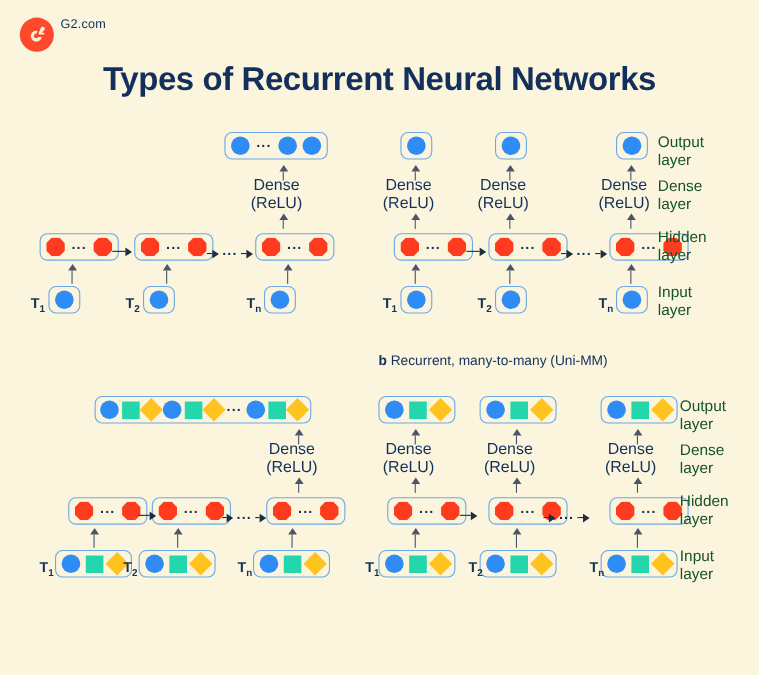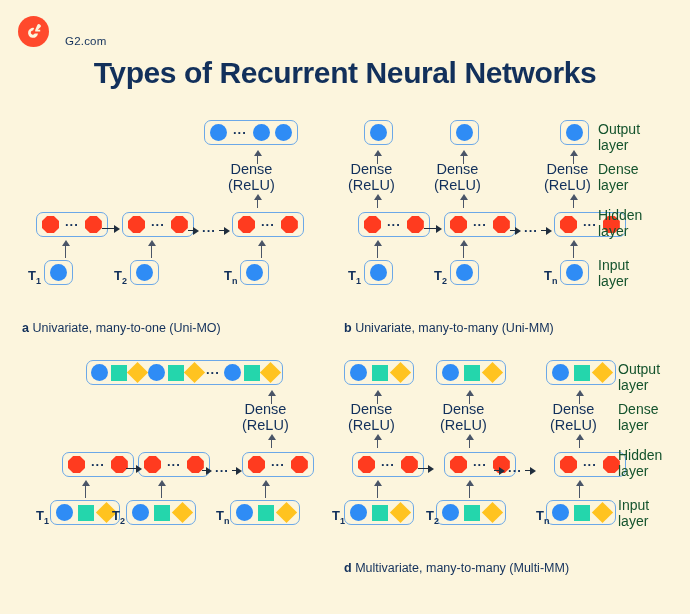--- a/index.html
+++ b/index.html
@@ -5,21 +5,21 @@
   html,body{margin:0;padding:0;}
   body{
     width:690px;height:614px;
     background:#FCF5DD;
     font-family:"Liberation Sans", sans-serif;
     color:#12305B;
     overflow:hidden;
     position:relative;
   }
   
-  .brand{position:absolute;left:18px;top:16px;display:flex;align-items:flex-end;gap:16px;}
+  .brand{position:absolute;left:18px;top:16px;display:flex;align-items:flex-start;gap:6px;}
   .g2-logo{width:31px;height:31px;border-radius:50%;background:#FF492C;position:relative;
            display:flex;align-items:center;justify-content:center;}
   .g2-logo svg{display:block;}
   .brand-text{font-size:11.5px;color:#12305B;letter-spacing:.2px;}
   .title{position:absolute;top:56px;left:0;width:690px;text-align:center;
          font-size:30px;font-weight:bold;letter-spacing:-.4px;color:#12305B;}
 
   
   .panel{position:absolute;}
   .panel-a{left:14px;top:112px;width:322px;height:225px;}
@@ -153,24 +153,20 @@
       </div>
       <div class="tlabel" style="left: 100px; top: 156px;">T<sub>2</sub></div>
       <div class="nodebox" style="left: 116px; top: 148px;">
         <span class="circle"></span>
       </div>
       <div class="tlabel" style="left: 210px; top: 156px;">T<sub>n</sub></div>
       <div class="nodebox" style="left: 226px; top: 148px;">
         <span class="circle"></span>
       </div>
     </div>
-  <div class="caption">
-    <b>a</b>
-    <span>Univariate, many-to-one (Uni-MO)</span>
-  </div>
 </div>
 
 <div class="panel panel-b">
   <div class="stage" id="stage-b">
       <div class="nodebox" style="left: 28px; top: 8px;">
         <span class="circle"></span>
       </div>
       <div class="arrow-up" style="left: 36px; top: 38px; height: 14px;">
         <div class="head"></div>
         <div class="shaft"></div>
@@ -279,21 +275,21 @@
         <div>Hidden</div>
         <div>layer</div>
       </div>
       <div class="rowlabel" style="left: 262px; top: 146px;">
         <div>Input</div>
         <div>layer</div>
       </div>
     </div>
   <div class="caption">
     <b>b</b>
-    <span>Univariate, many-to-many (Uni-MM)</span>
+    <span>Recurrent, many-to-many (Uni-MM)</span>
   </div>
 </div>
 
 <div class="panel panel-c">
   <div class="stage" id="stage-c">
       <div class="nodebox tight" style="left: 72px; top: 8px;">
         <span class="circle"></span>
         <span class="square"></span>
         <span class="diamond"></span>
         <span class="circle"></span>
@@ -502,17 +498,13 @@
       </div>
       <div class="rowlabel" style="left: 282px; top: 96px;">
         <div>Hidden</div>
         <div>layer</div>
       </div>
       <div class="rowlabel" style="left: 282px; top: 146px;">
         <div>Input</div>
         <div>layer</div>
       </div>
     </div>
-  <div class="caption">
-    <b>d</b>
-    <span>Multivariate, many-to-many (Multi-MM)</span>
-  </div>
 </div>
 
 </body></html>

